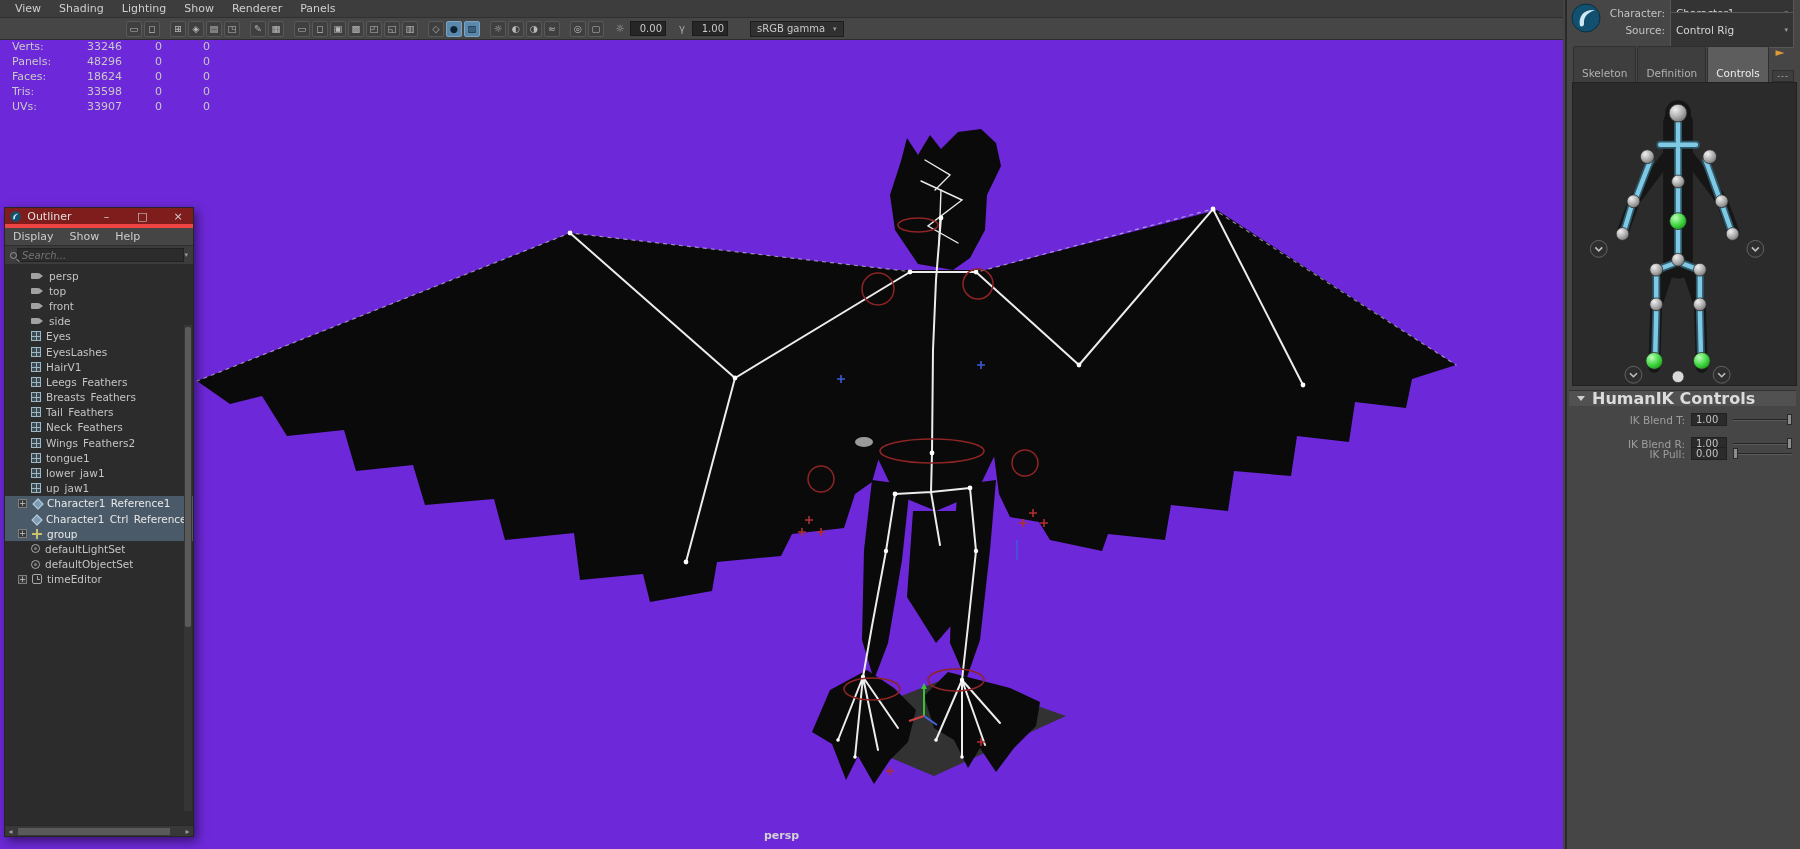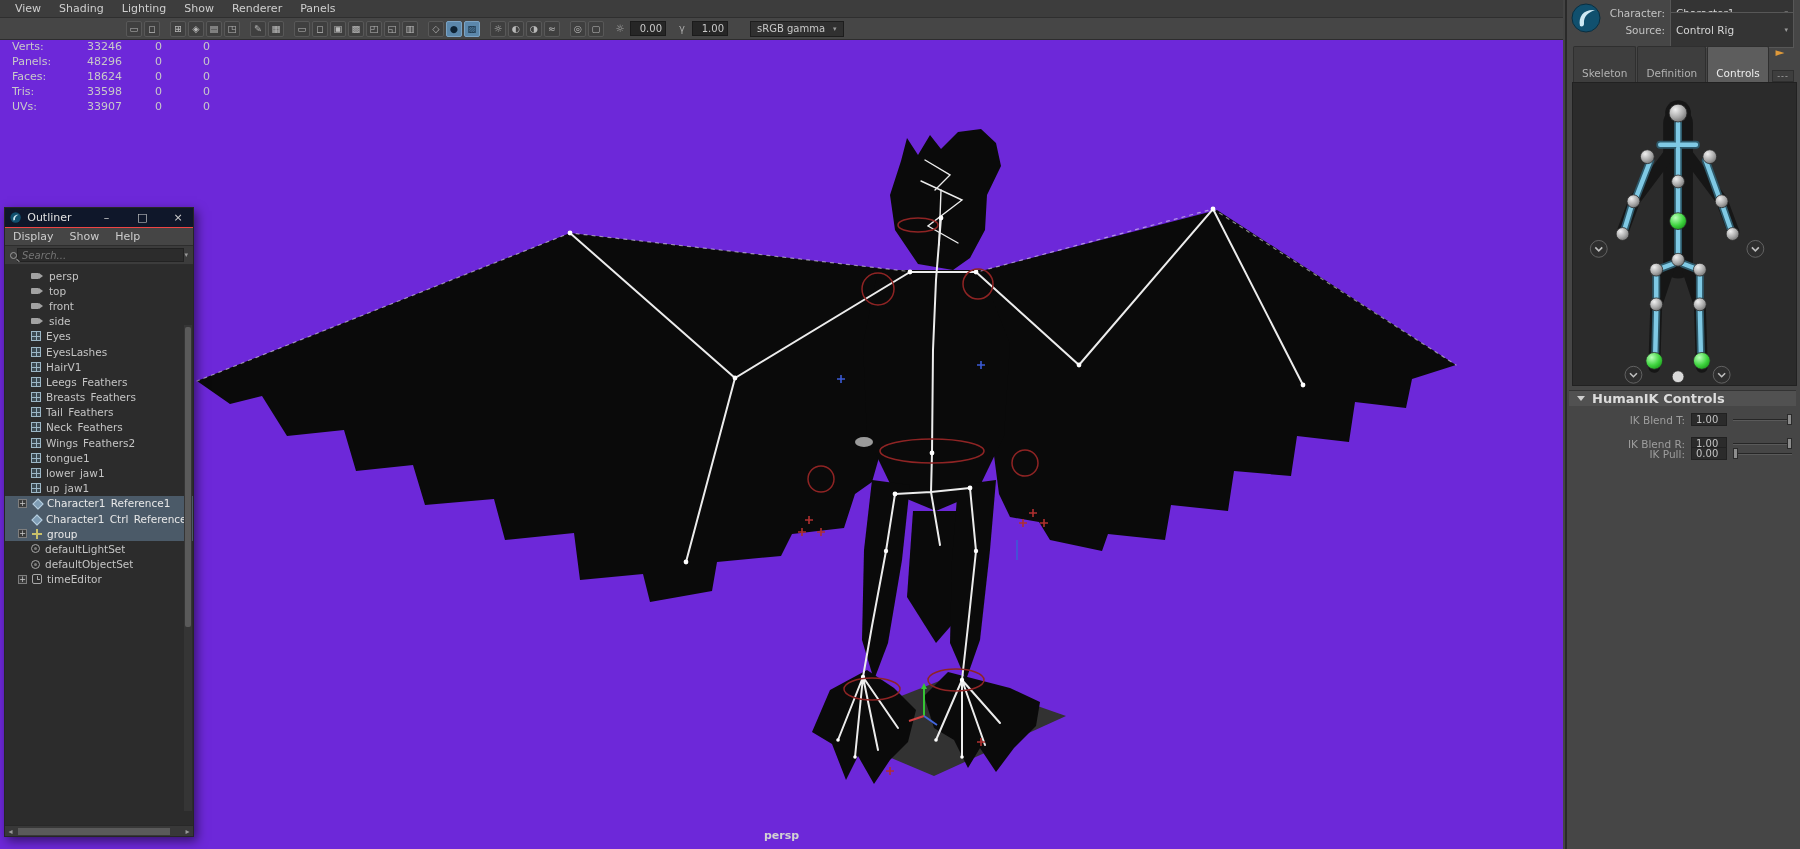--- a/index.html
+++ b/index.html
@@ -22,21 +22,21 @@
 
 #viewport{position:absolute;left:0;top:40px;width:1563px;height:809px;background:#6d28d9;overflow:hidden}
 #scene{position:absolute;left:0;top:0}
 #hud{position:absolute;left:12px;top:1px;display:grid;grid-template-columns:52px 58px 40px 48px;row-gap:3px;font-size:11px;color:#c9c9c9;line-height:12px}
 .hud-val,.hud-c{text-align:right}
 #symmetry{position:absolute;top:8px;left:0;width:100%;text-align:center;font-size:11px;font-weight:bold;color:#dedede}
 #persp-label{position:absolute;bottom:7px;left:0;width:100%;text-align:center;font-size:11px;color:#d2d2d2;font-weight:bold}
 
 
 #outliner{position:absolute;left:4px;top:207px;width:190px;height:630px;background:#373737;border:1px solid #262626;box-shadow:3px 4px 10px rgba(0,0,0,.5);z-index:20;display:flex;flex-direction:column}
-.ol-title{height:20px;background:#0f172a;display:flex;align-items:center;padding:0 8px 0 5px;gap:6px;border-bottom:1px solid #ef4444}
+.ol-title{height:20px;background:#7f1d1d;display:flex;align-items:center;padding:0 8px 0 5px;gap:6px;border-bottom:4px solid #ef4444}
 .ol-title .ttl{font-size:11px;color:#e0e0e0}
 .ol-title .sp{flex:1}
 .win-btn{width:16px;text-align:center;color:#cfcfcf;font-size:11px;margin-left:16px;cursor:default}
 .ol-menus{height:18px;background:#454545;display:flex;align-items:center;padding-left:8px;gap:16px;font-size:11px;color:#cdcdcd;border-bottom:1px solid #2d2d2d}
 .ol-search{height:19px;background:#3c3c3c;display:flex;align-items:center;padding:2px 5px;border-bottom:1px solid #2d2d2d}
 .ic-srch{width:7px;height:7px;border:1px solid #999;border-radius:50%;position:relative;flex:0 0 7px}
 .ic-srch::after{content:'';position:absolute;width:4px;height:1px;background:#999;transform:rotate(45deg);left:5px;top:7px}
 .ol-search input{flex:1;background:#2c2c2c;border:1px solid #222;color:#bbb;font-size:10px;font-style:italic;height:14px;padding:0 4px;outline:none;min-width:0}
 .ol-tree{flex:1;background:#2c2c2c;position:relative;overflow:hidden;padding-top:3px}
 .ol-row{height:15.2px;display:flex;align-items:center;padding-left:26px;gap:5px;font-size:10.5px;color:#c4c4c4;white-space:nowrap}
@@ -77,21 +77,21 @@
 .tool-ic{width:16px;height:16px;display:flex;align-items:center;justify-content:center;font-size:11.5px;color:#c2c2c2}
 .tool-ic.red{color:#d06060}
 .tool-ic.orange{color:#e09a3a}
 .ic-lock{width:9px;height:7px;background:#c9c9c9;border-radius:1px;position:relative;margin-top:4px}
 .ic-lock::before{content:'';position:absolute;left:1px;top:-5px;width:7px;height:6px;border:1.5px solid #c9c9c9;border-bottom:none;border-radius:4px 4px 0 0}
 .tabs{position:absolute;left:6px;top:65px;right:6px;height:17px;display:flex;align-items:flex-end;gap:1px}
 .tab{padding:20px 8px 3px;font-size:10.5px;color:#b2b2b2;background:#3e3e3e;border:1px solid #2f2f2f;border-bottom:none;border-radius:2px 2px 0 0}
 .tab.active{background:#5d5d5d;color:#ececec}
 .tab-menu{margin-left:auto;width:22px;height:12px;background:#3e3e3e;border:1px solid #2f2f2f;color:#aaa;font-size:8px;display:flex;align-items:center;justify-content:center;letter-spacing:1px}
 .picker{position:absolute;left:5px;top:82px;width:225px;height:304px;background:#2b2b2b;border:1px solid #212121}
-.hik-header{position:absolute;left:2px;top:390px;right:4px;height:16px;background:#515151;border-top:1px solid #333;display:flex;align-items:center;gap:7px;padding-left:8px;font-size:13px;font-weight:bold;color:#dcdcdc}
+.hik-header{position:absolute;left:2px;top:390px;right:4px;height:16px;background:#515151;border-top:1px solid #333;display:flex;align-items:center;gap:7px;padding-left:8px;font-size:16px;font-weight:bold;color:#dcdcdc}
 .tri-down{width:0;height:0;border-left:4px solid transparent;border-right:4px solid transparent;border-top:5px solid #cfcfcf}
 .attr-row{position:absolute;left:0;right:8px;height:15px;display:flex;align-items:center;gap:6px}
 .attr-label{width:118px;text-align:right;color:#9e9e9e;font-size:10.5px}
 .attr-val{width:36px;height:13px;background:#2b2b2b;border:1px solid #212121;color:#c3c3c3;font-size:10px;display:flex;align-items:center;padding-left:4px}
 .attr-slider{flex:1;height:13px;position:relative}
 .attr-slider::before{content:'';position:absolute;left:0;right:0;top:6px;height:1px;background:#262626;box-shadow:0 1px 0 #5a5a5a}
 .knob{position:absolute;top:1px;width:5px;height:11px;background:#8d8d8d;border:1px solid #2b2b2b}
 .knob.right{right:0}
 .knob.left{left:0}
 </style>

